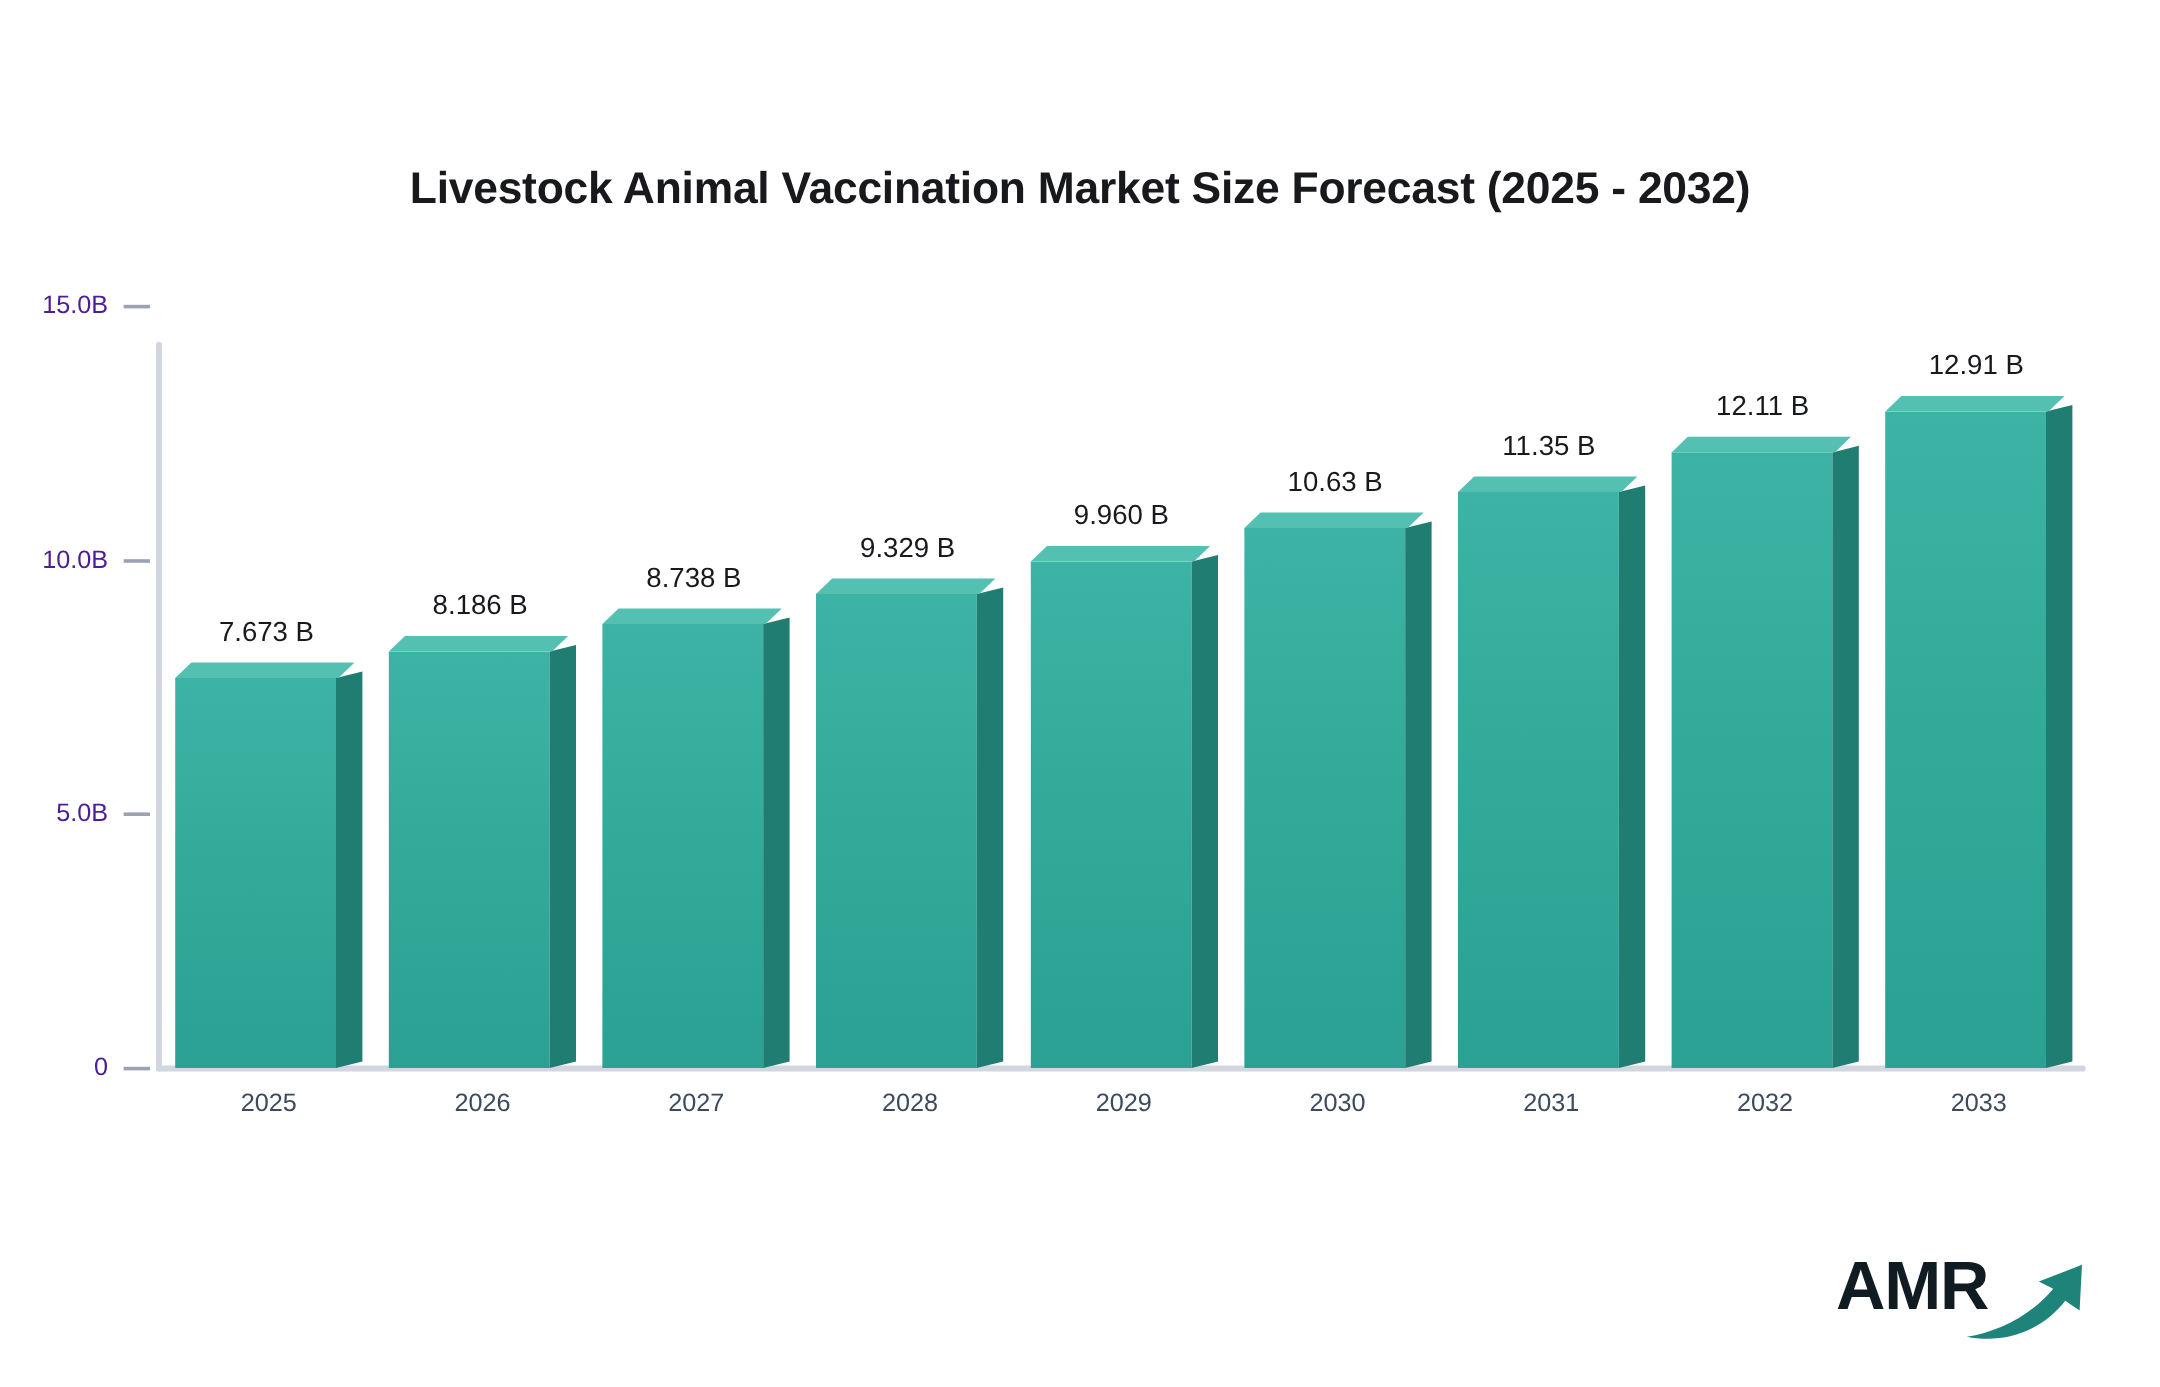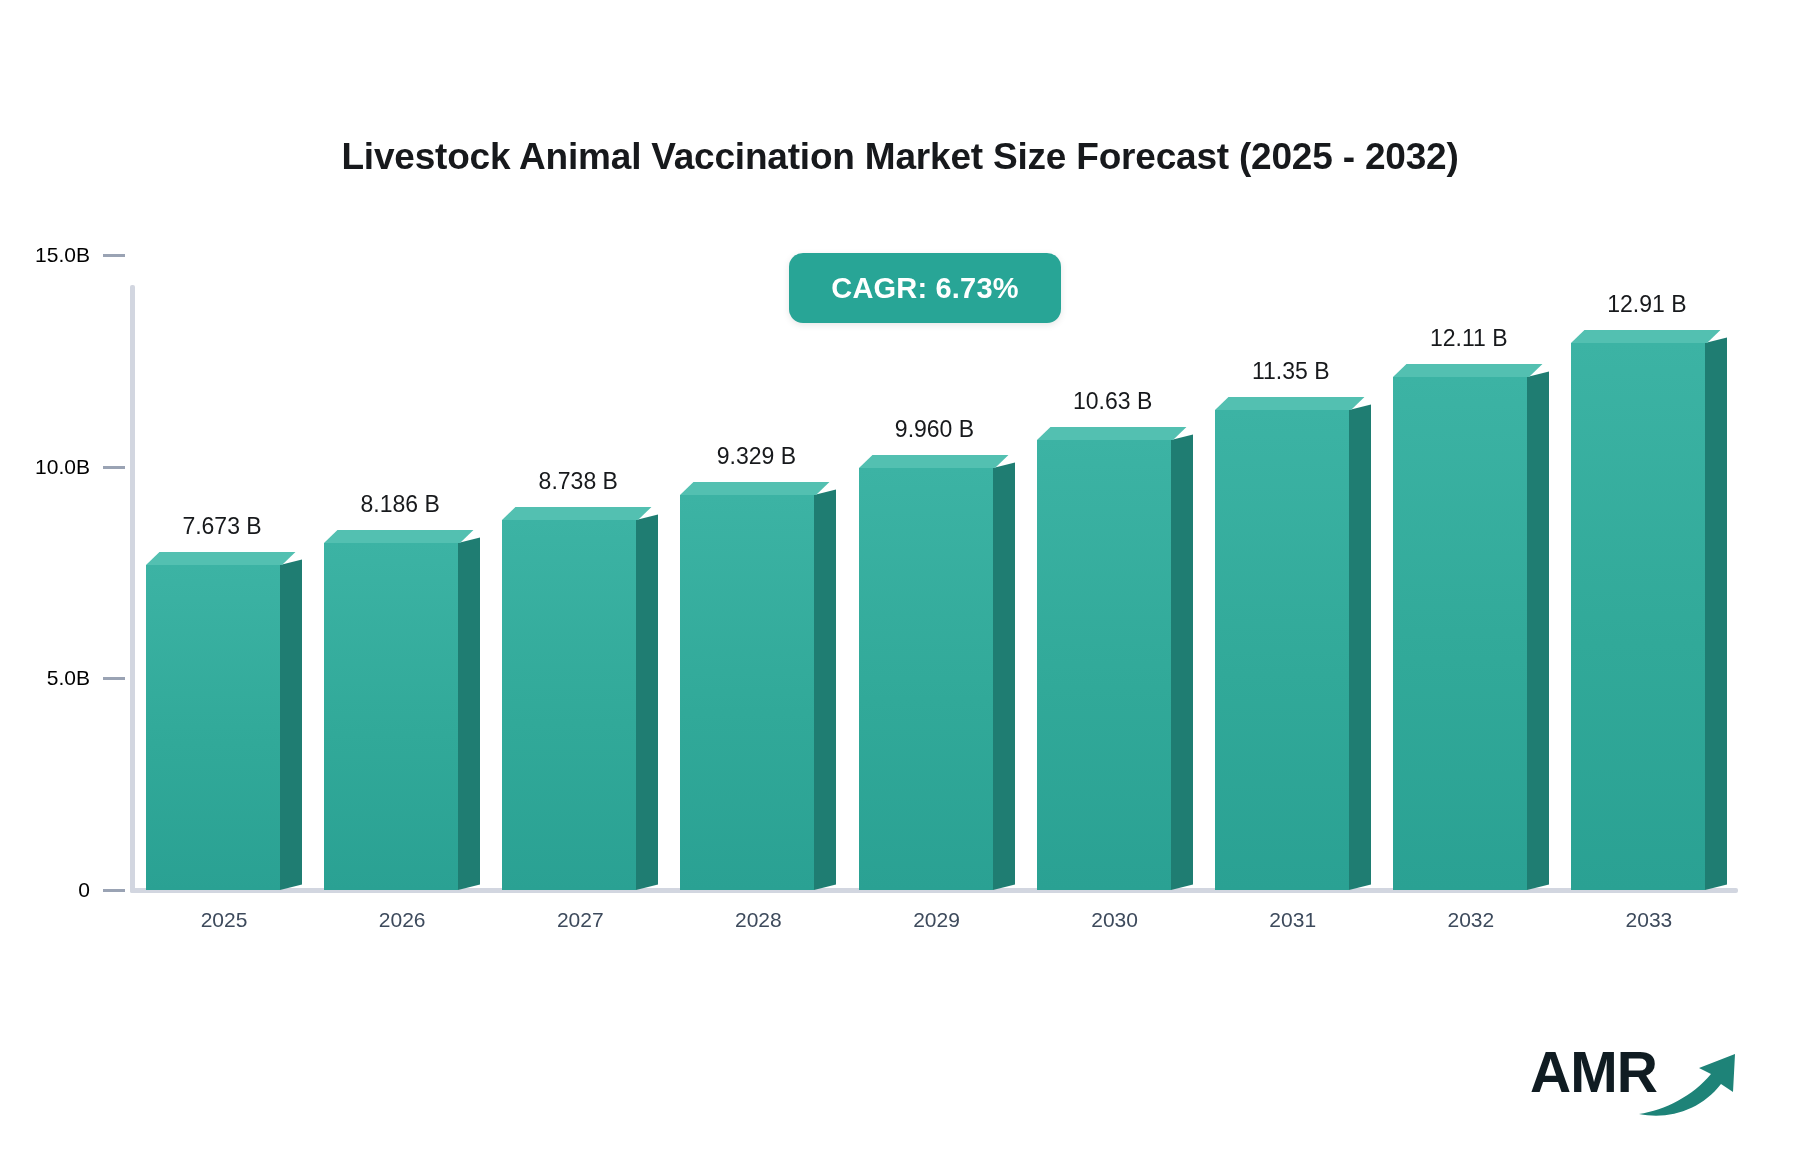--- a/index.html
+++ b/index.html
@@ -102,21 +102,21 @@
     left: 103px;
     width: 22px;
     height: 3px;
     background: #9aa3b4;
   }
   .y-label {
     position: absolute;
     right: 1710px;   
     text-align: right;
     font-size: 21px;
-    color: #000000;
+    color: #4c1d95;
     white-space: nowrap;
     transform: translateY(-50%);
   }
 
   
   .bar {
     position: absolute;
     box-sizing: border-box;
   }
   .bar-front {
@@ -183,23 +183,20 @@
     top: 8px;
   }
 </style>
 </head>
 <body>
 
 <div class="page">
 
   <div class="title">Livestock Animal Vaccination Market Size Forecast (2025 - 2032)</div>
 
-  <div class="cagr-badge">
-    <span class="cagr-text">CAGR: 6.73%</span>
-  </div>
 
   <div class="plot">
     <div class="y-axis-line"></div>
     <div class="x-axis-line"></div>
     <div id="ticks-layer">
         <div class="y-tick" style="top: 254px;"></div>
         <div class="y-label" style="top: 255px;">15.0B</div>
         <div class="y-tick" style="top: 465.667px;"></div>
         <div class="y-label" style="top: 466.667px;">10.0B</div>
         <div class="y-tick" style="top: 677.333px;"></div>

